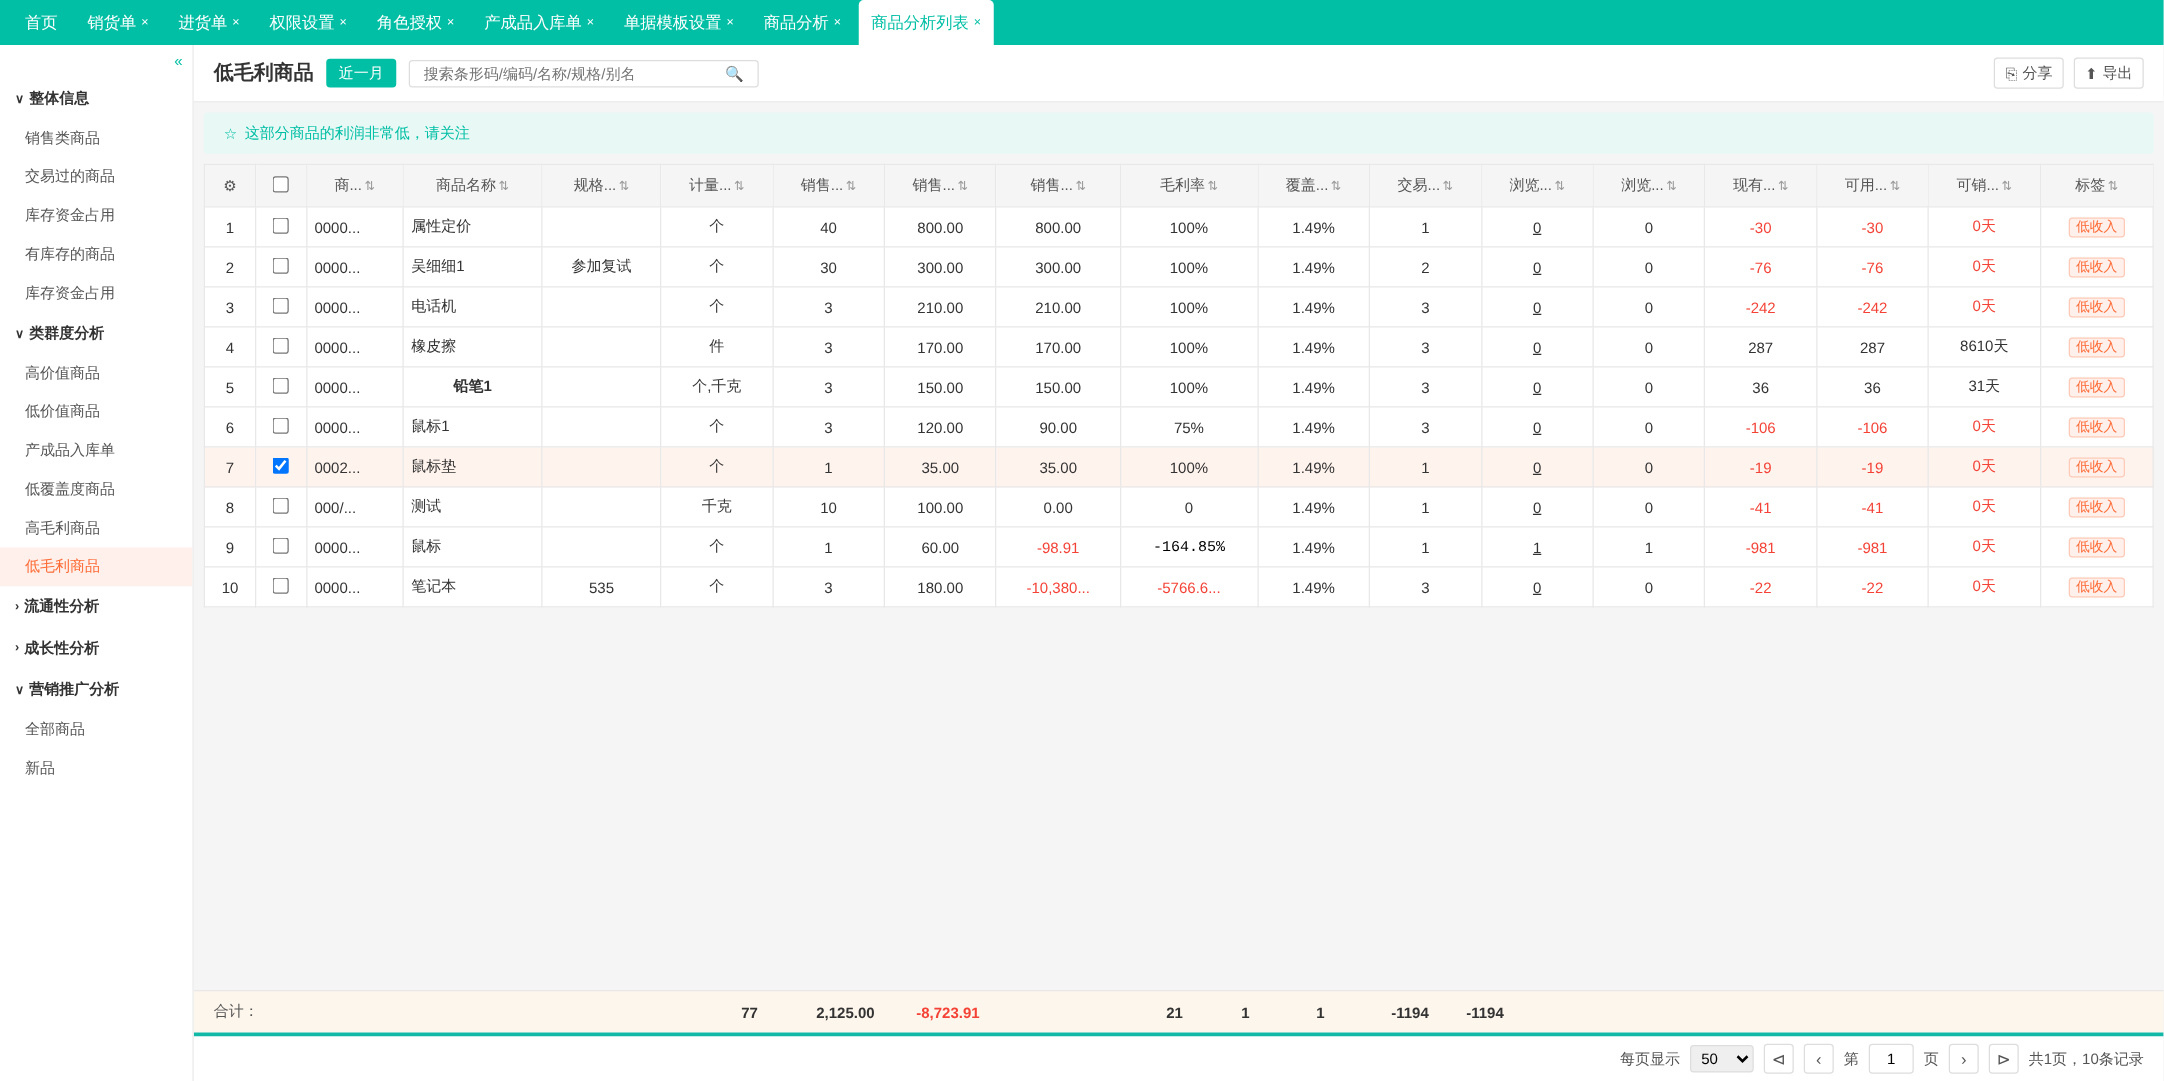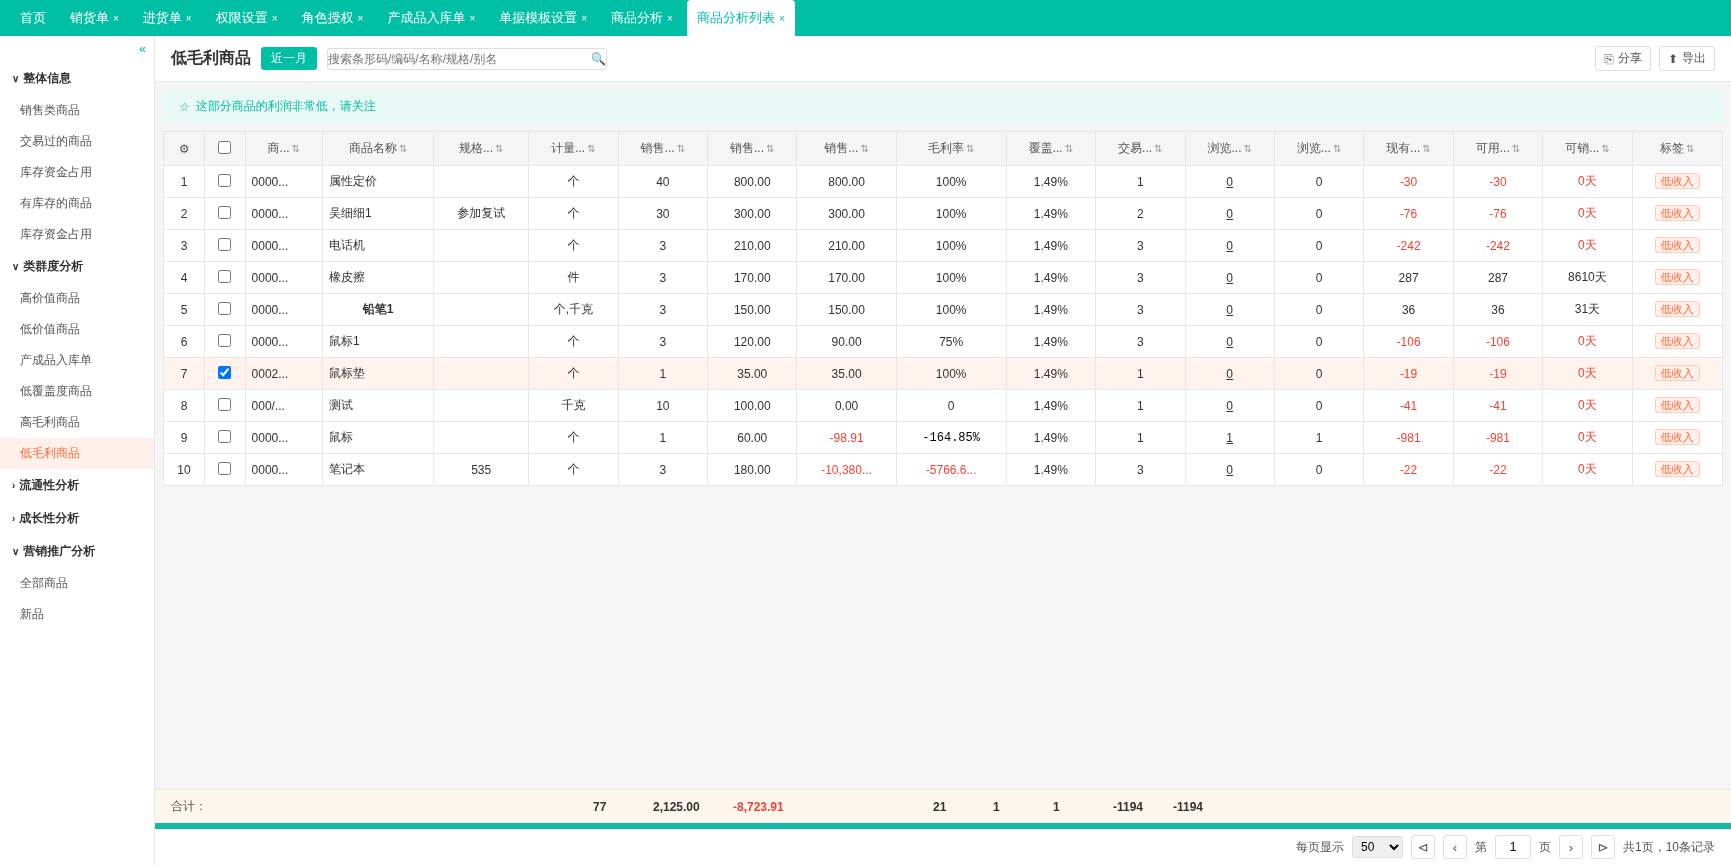--- a/index.html
+++ b/index.html
@@ -89,21 +89,21 @@
       border-radius: 3px;
       padding: 3px 10px;
       font-size: 12px;
       cursor: pointer;
     }
     .search-box {
       display: flex;
       align-items: center;
       border: 1px solid #ddd;
       border-radius: 3px;
-      padding: 3px 0;
+      padding: 3px 11px;
       background: #fff;
       flex: 1;
       max-width: 280px;
     }
     .search-box input {
       border: none;
       outline: none;
       font-size: 12px;
       width: 100%;
       color: #999;
@@ -203,21 +203,21 @@
       padding: 0 6px;
     }
 
     
     .pagination-bar {
       display: flex;
       align-items: center;
       justify-content: flex-end;
       padding: 6px 16px;
       background: #fff;
-      border-top: 6px solid #14b8a6;
+      border-top: 3px solid #14b8a6;
       font-size: 12px;
       color: #555;
       gap: 8px;
     }
     .pagination-bar select {
       border: 1px solid #ddd;
       border-radius: 3px;
       padding: 2px 4px;
       font-size: 12px;
     }

